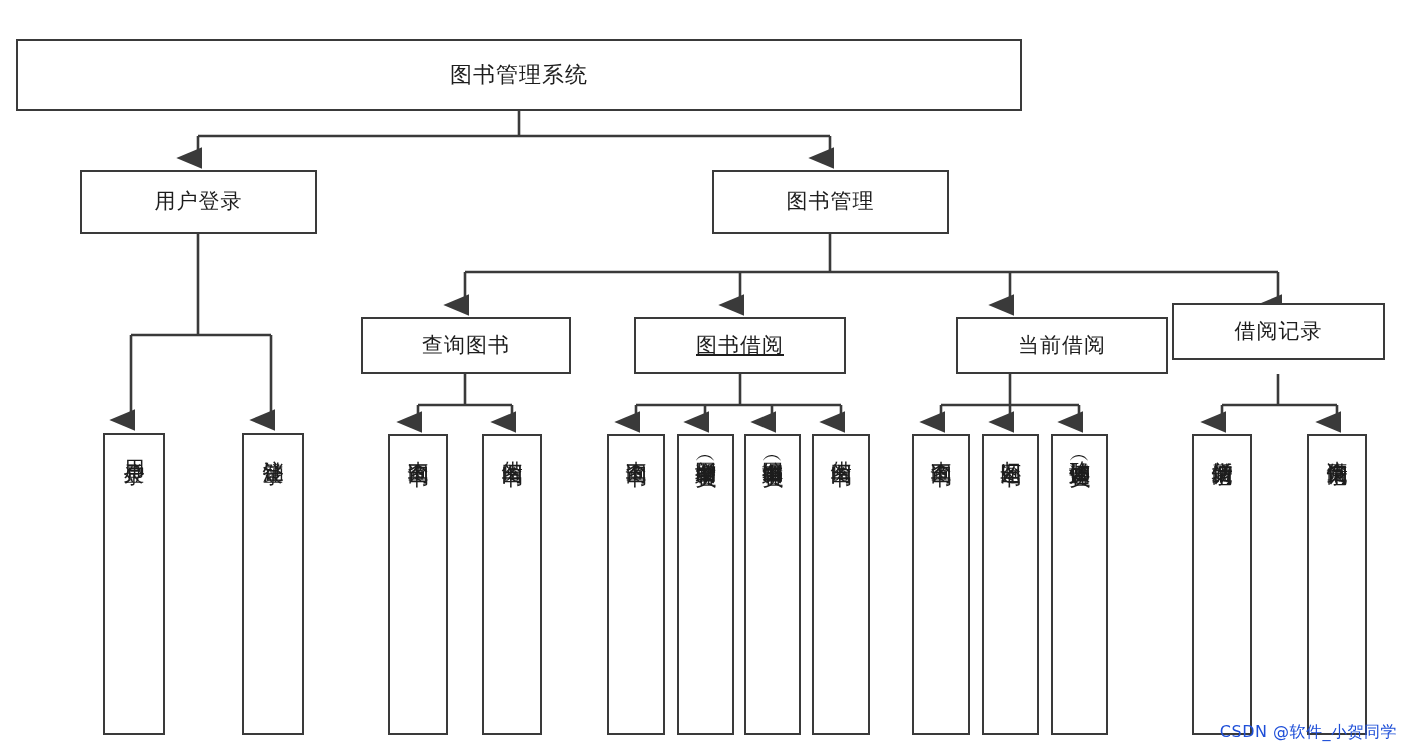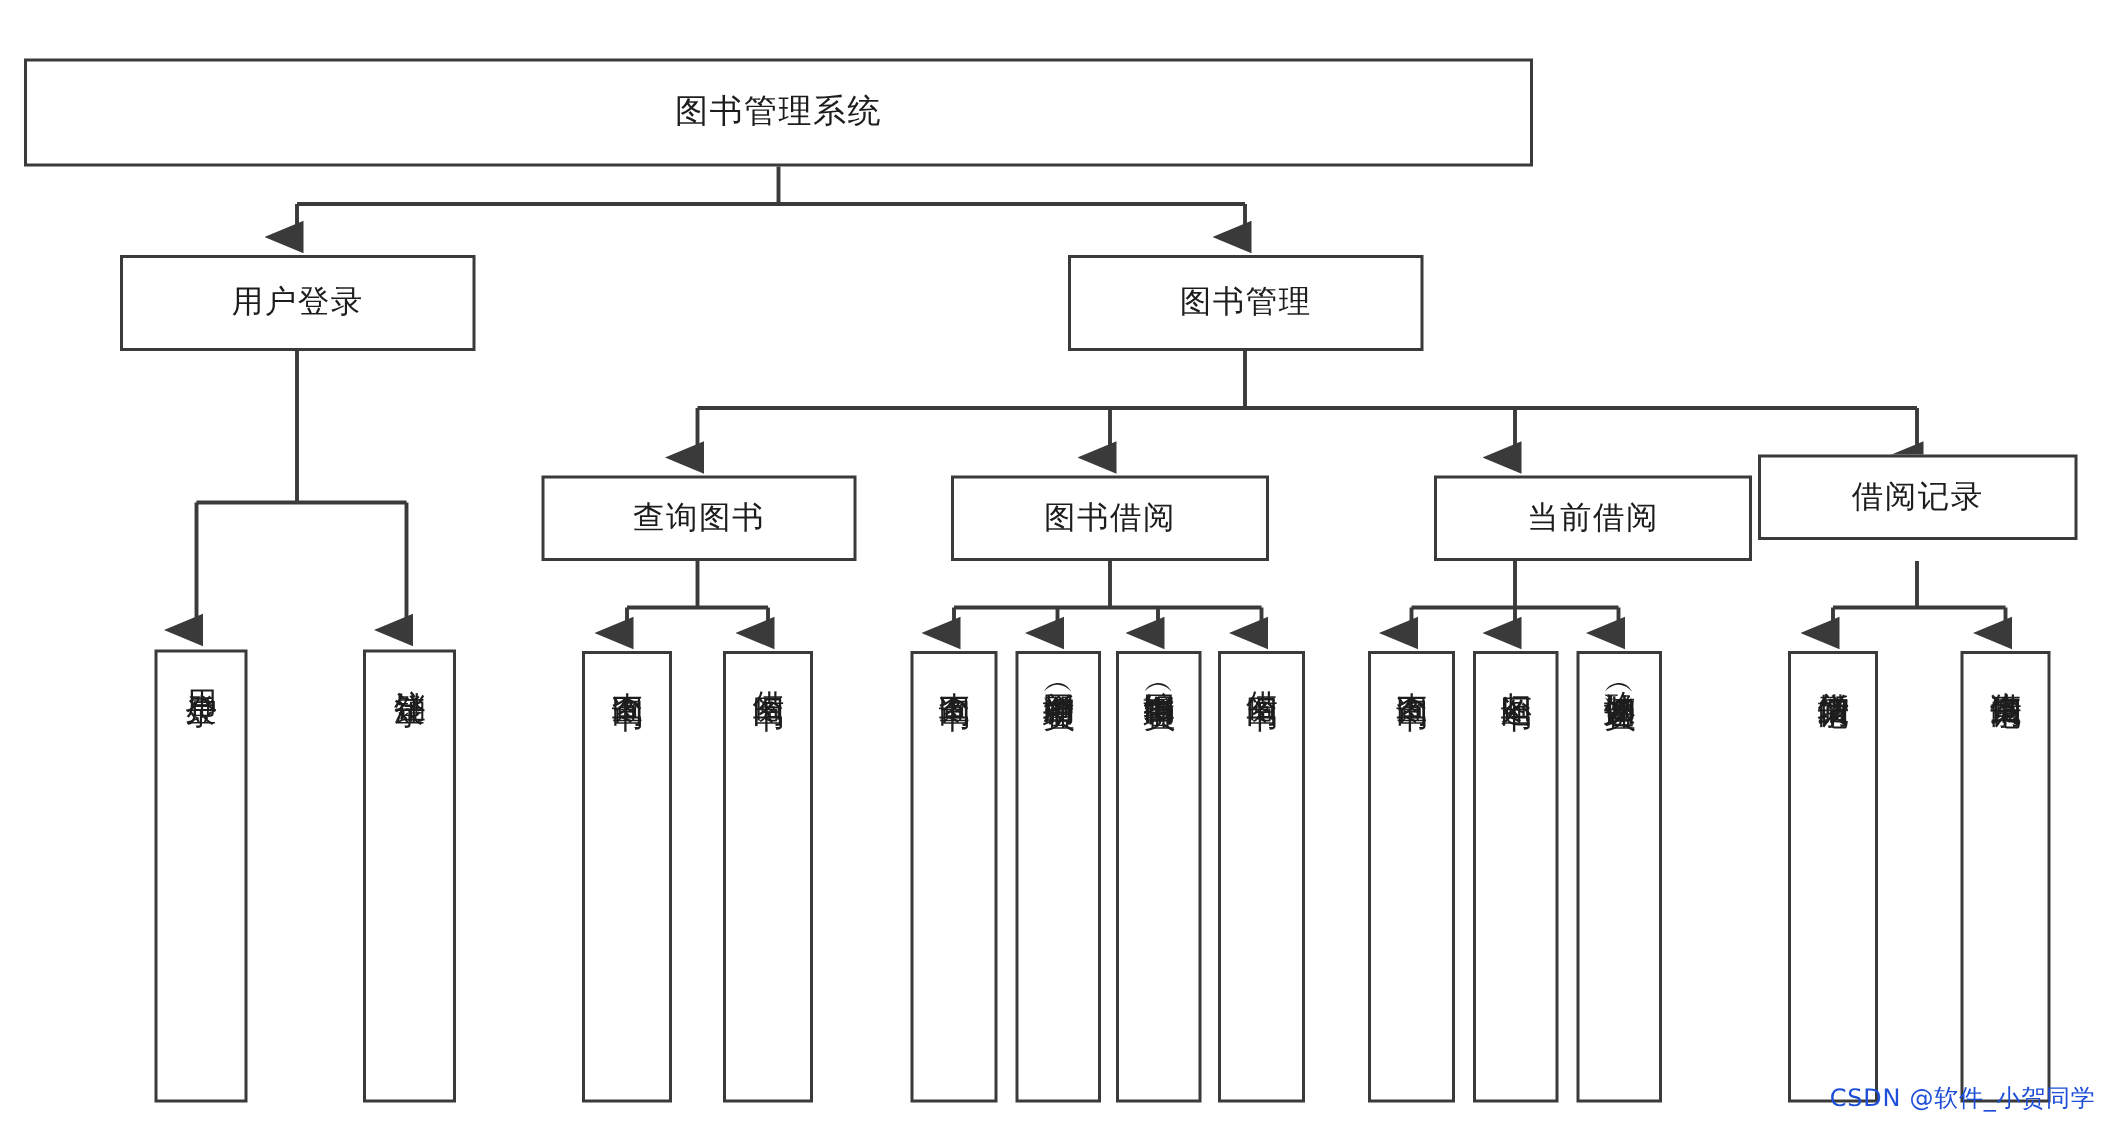--- a/index.html
+++ b/index.html
@@ -129,21 +129,21 @@
       <path d="M 1337 405 L 1337 422" marker-end="url(#arrowDown)"></path>
     </g>
   </svg>
 
   <div class="node horiz root" style="left:16px; top:14px; width:1006px; height:72px;margin-top:25px;">图书管理系统</div>
 
   <div class="node horiz" style="left:80px; top:170px; width:237px; height:64px;">用户登录</div>
   <div class="node horiz" style="left:712px; top:170px; width:237px; height:64px;">图书管理</div>
 
   <div class="node horiz" style="left:361px; top:317px; width:210px; height:57px;">查询图书</div>
-  <div class="node horiz" style="left:634px; top:317px; width:212px; height:57px;">图书借阅</div>
+  <div class="node horiz" style="left:634px; top:317px; width:212px; height:57px;text-decoration:underline;">图书借阅</div>
   <div class="node horiz" style="left:956px; top:317px; width:212px; height:57px;">当前借阅</div>
   <div class="node horiz" style="left:1172px; top:303px; width:213px; height:57px;">借阅记录</div>
 
   <div class="node leaf" style="left:103px; top:433px; width:62px; height:302px;">
     <span class="vtext">用户登录</span>
   </div>
   <div class="node leaf" style="left:242px; top:433px; width:62px; height:302px;">
     <span class="vtext">注销登录</span>
   </div>
 

